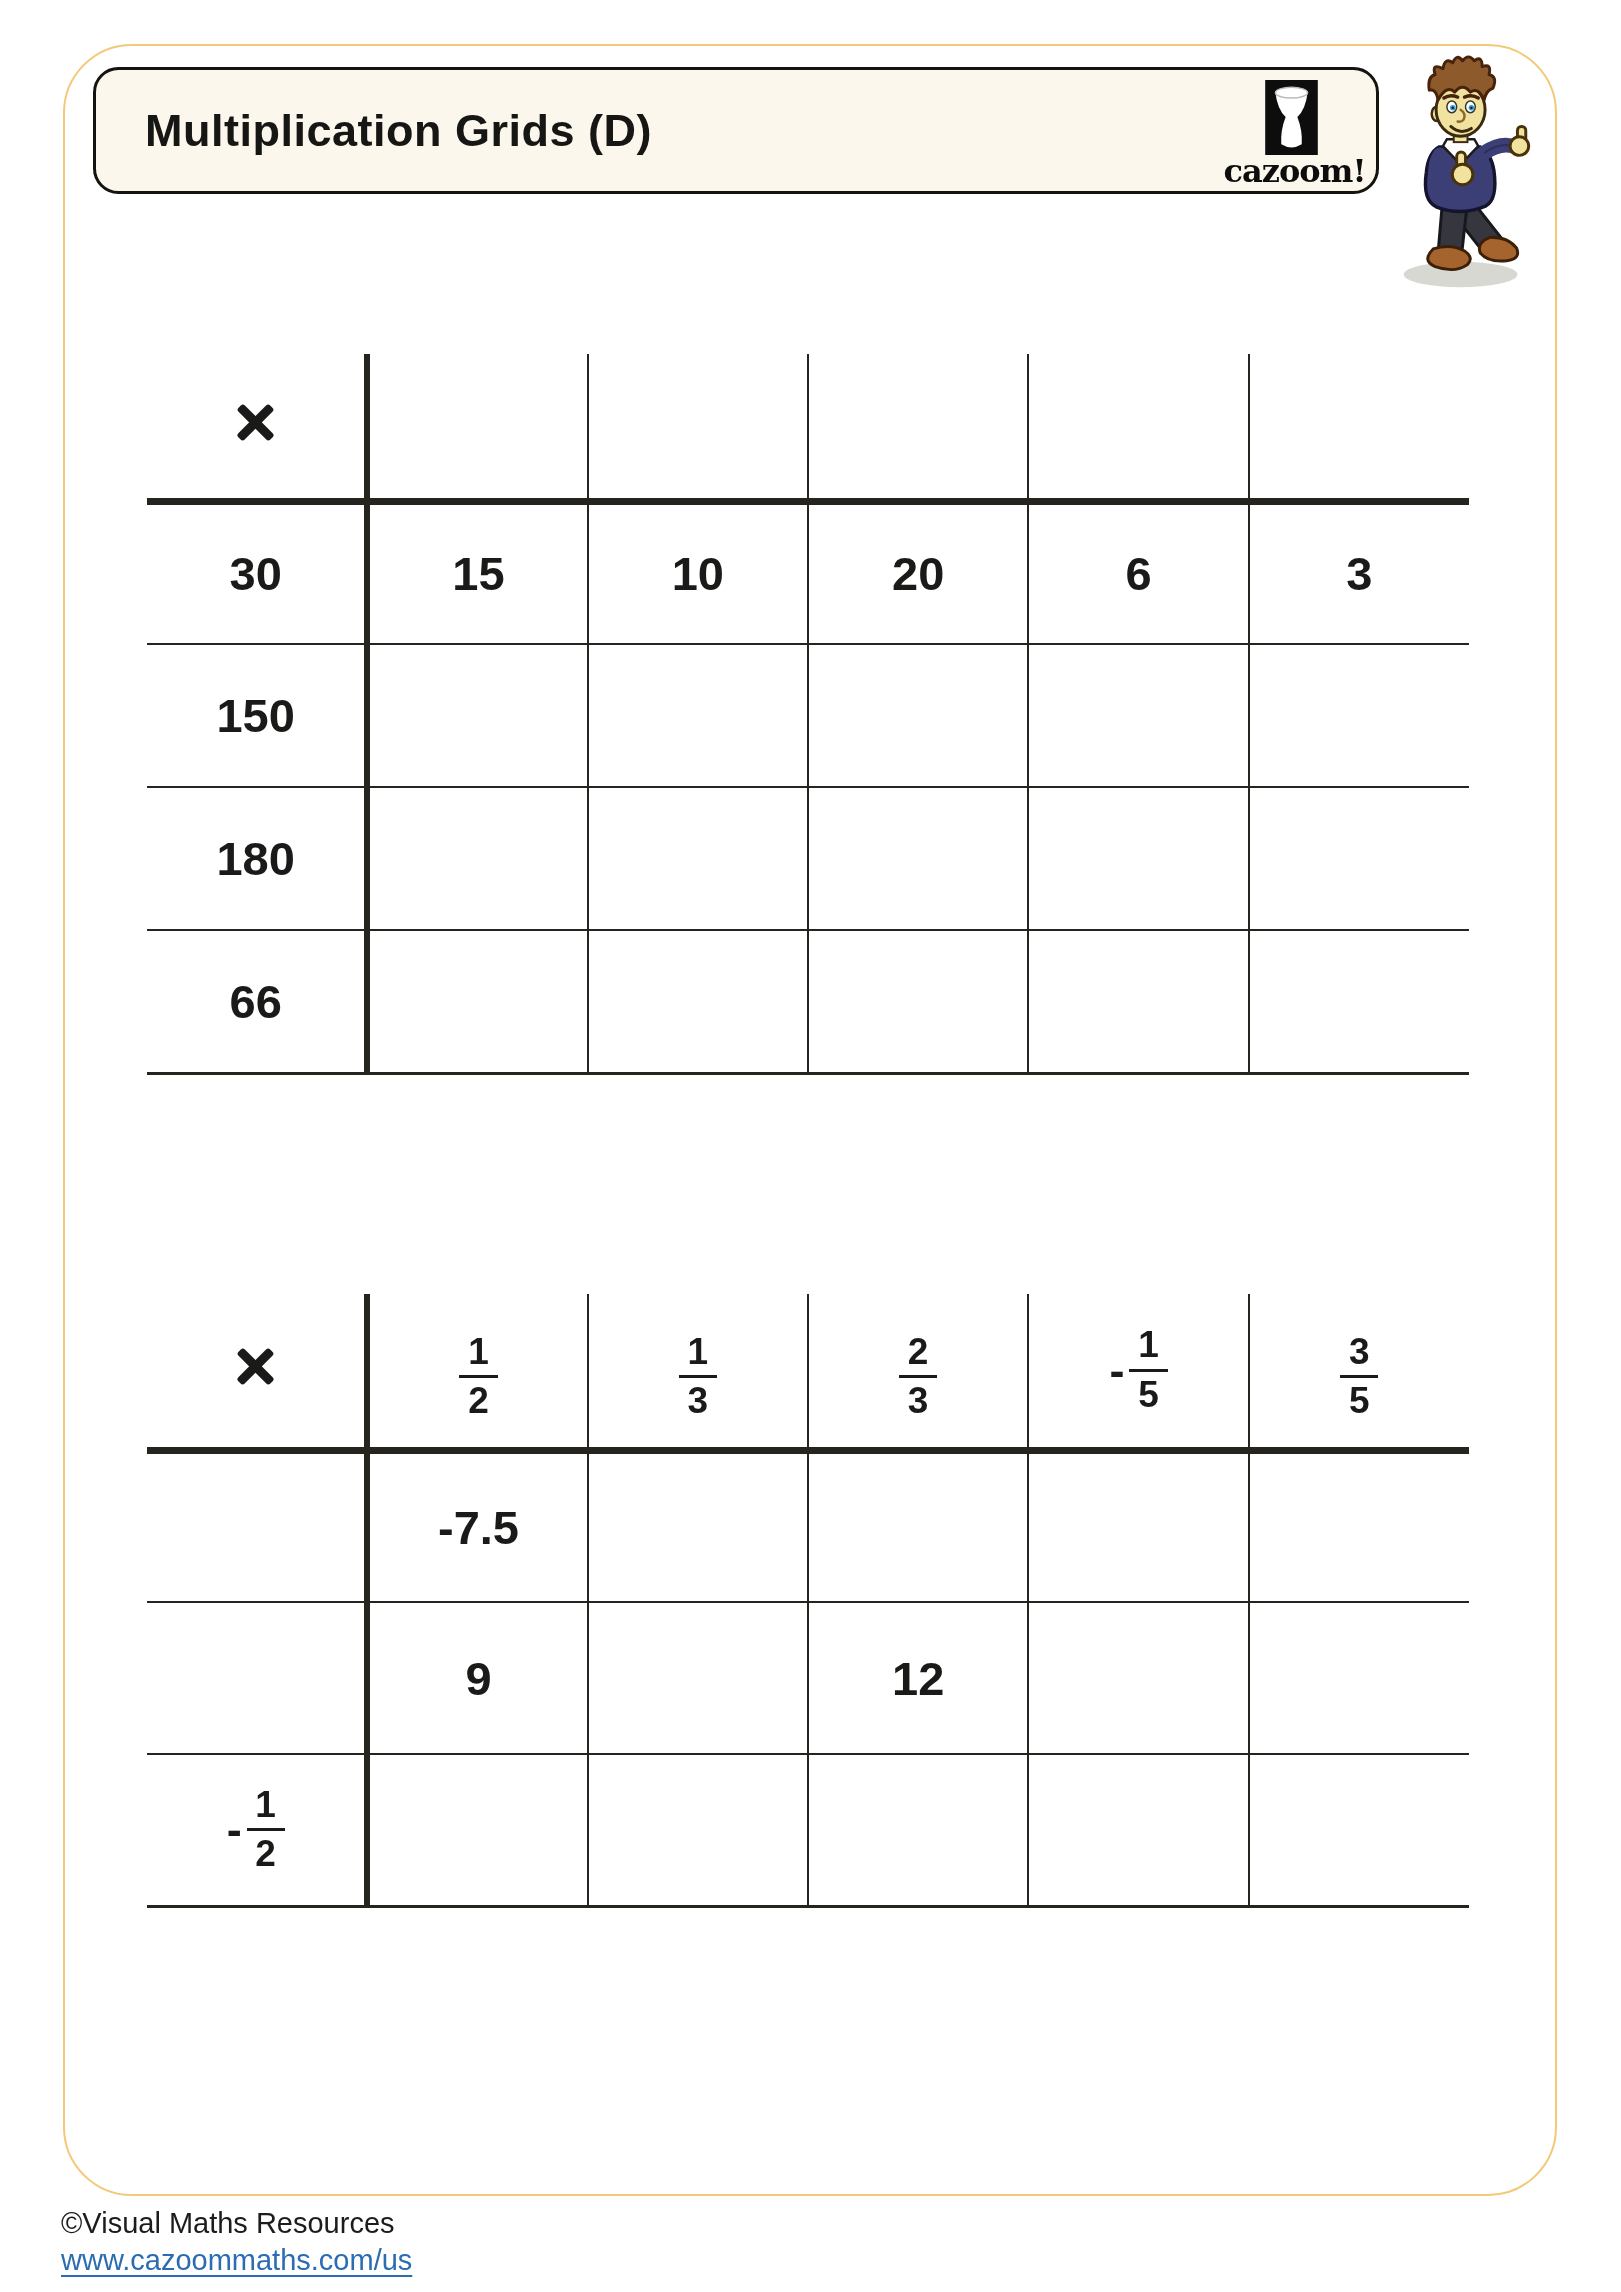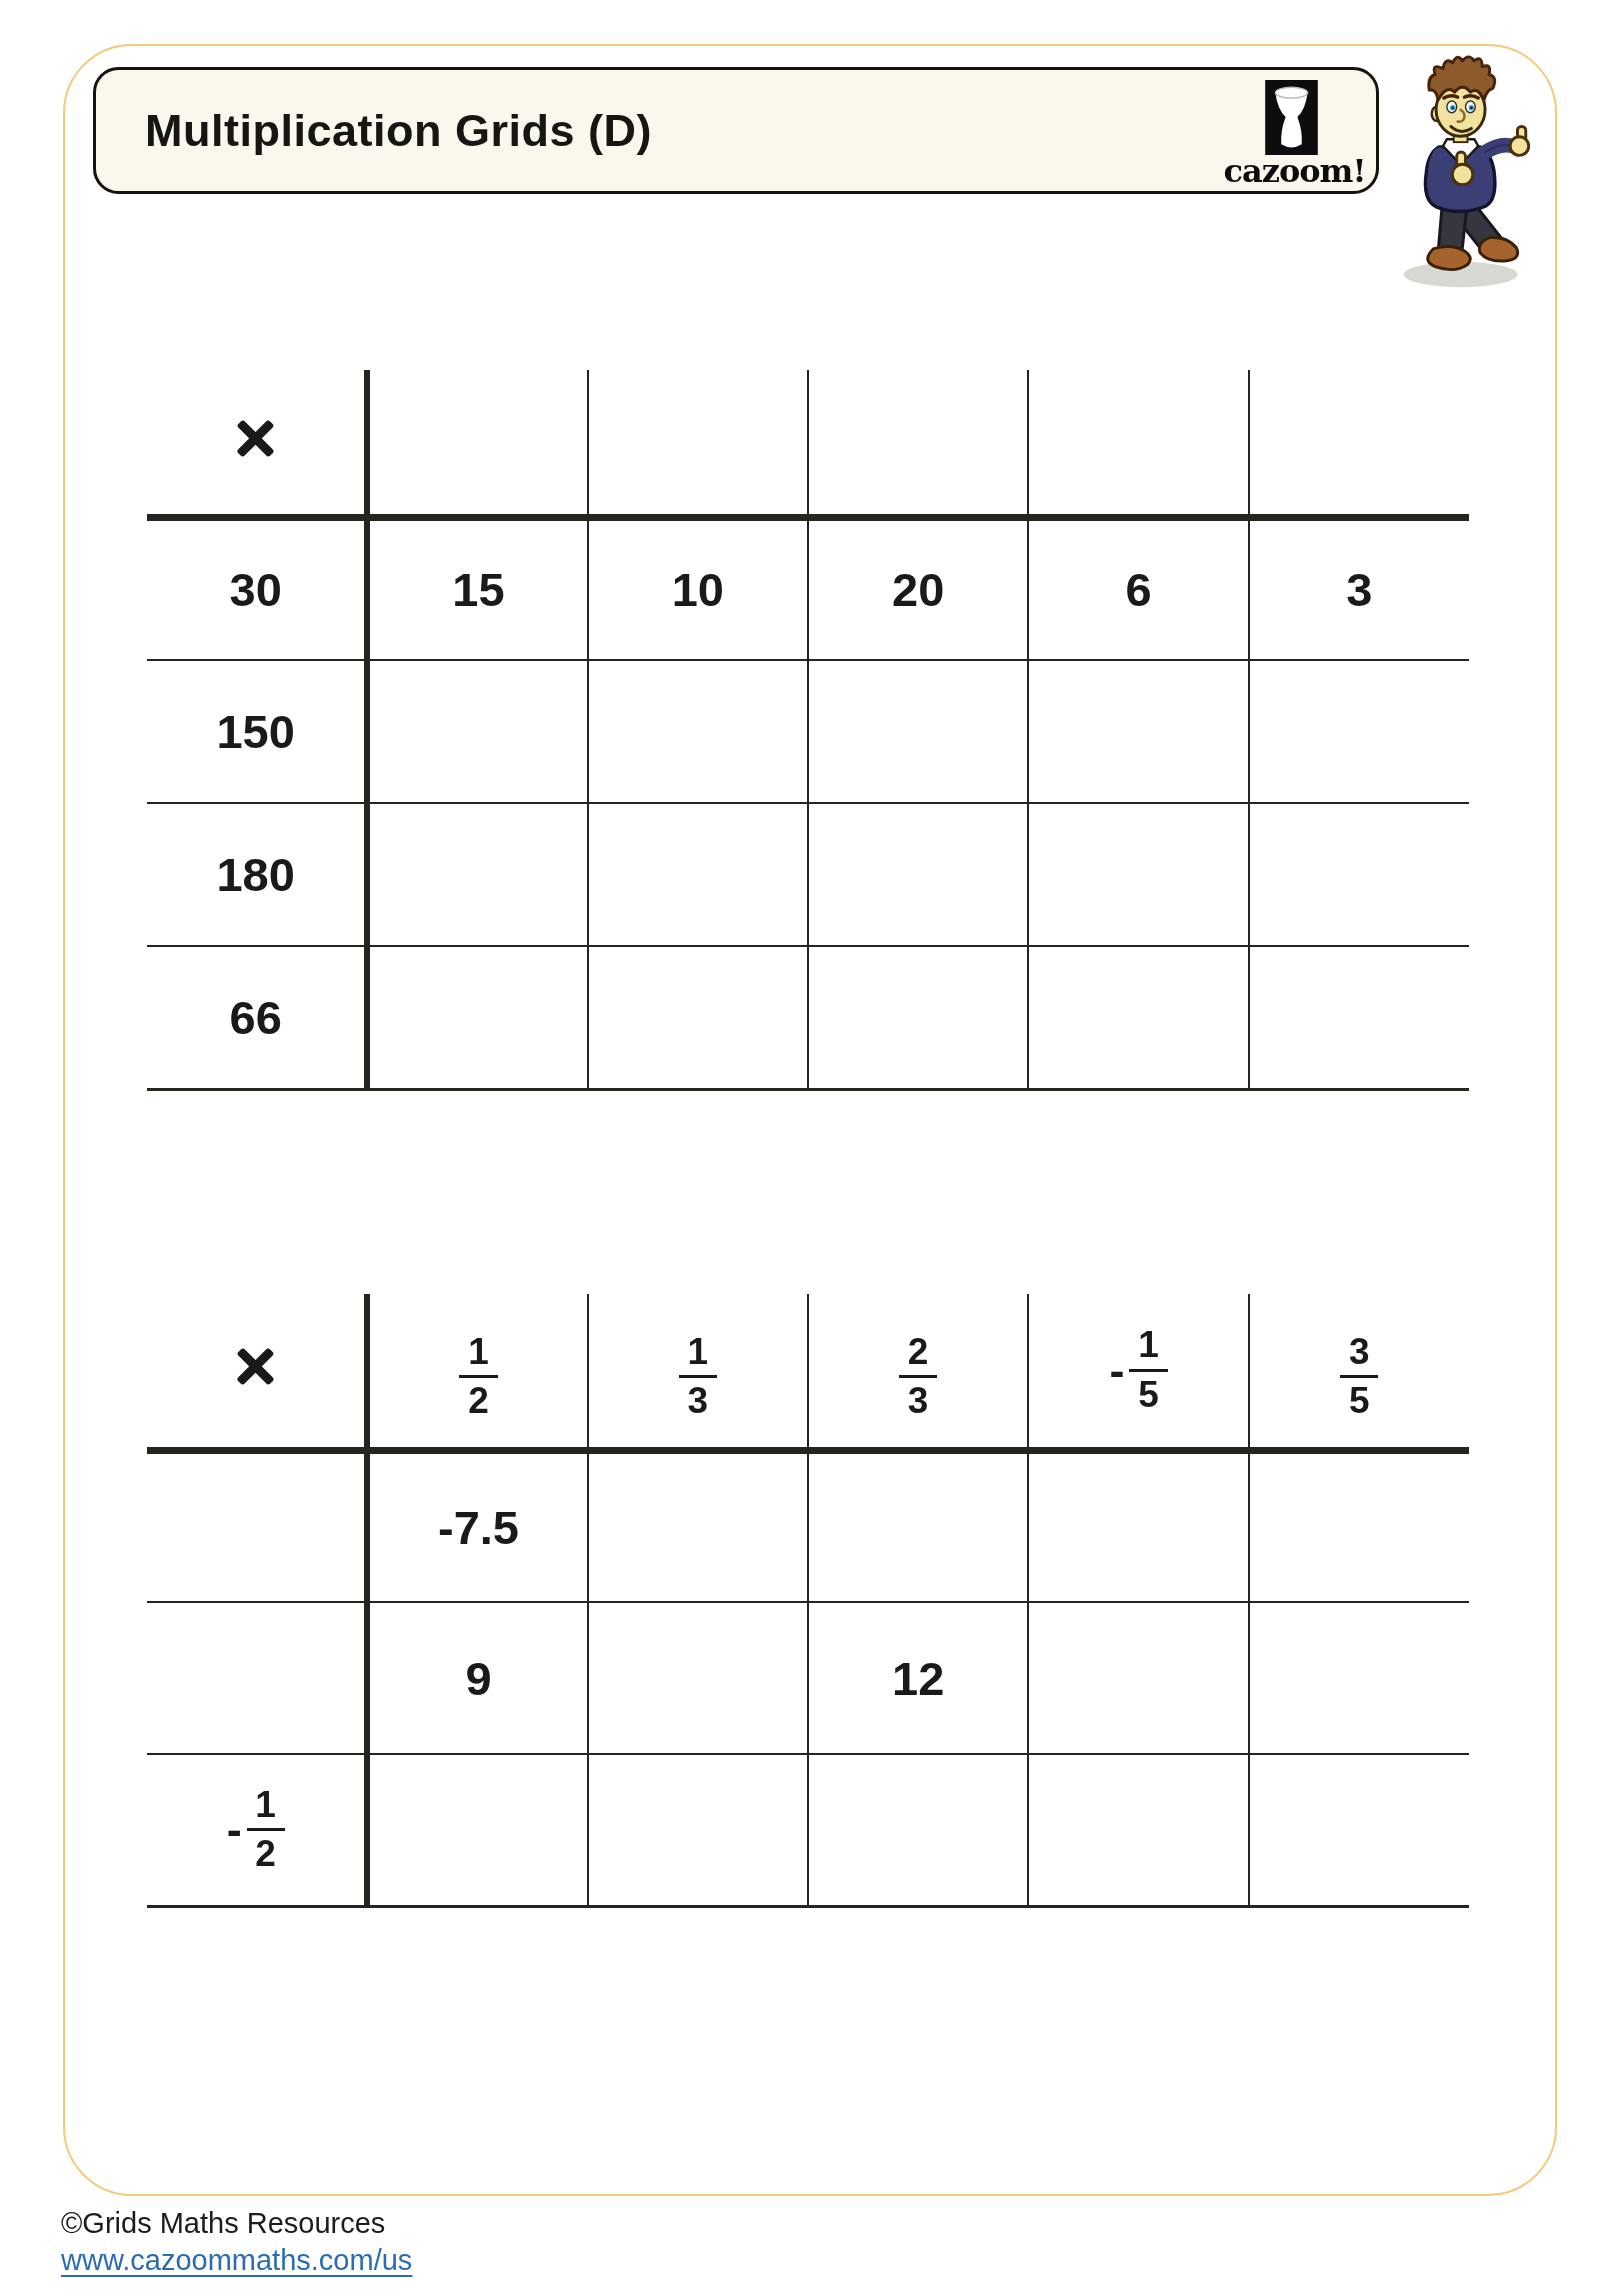--- a/index.html
+++ b/index.html
@@ -45,21 +45,21 @@
   table.grid col{width:220px;}
   .grid td{
     padding:0;text-align:center;vertical-align:middle;
     font-size:47px;font-weight:bold;color:var(--text);
   }
   .grid td+td{border-left:2.9px solid var(--line);text-align:center;}
   .grid td:nth-child(2){border-left:6.9px solid var(--line);}
   .grid tr+tr td{border-top:2.9px solid var(--line);}
   .grid tr:nth-child(2) td{border-top:7.8px solid var(--line);}
   .grid tr:last-child td{border-bottom:3.9px solid var(--line);}
-  #grid1{left:147px;top:370px;}
+  #grid1{left:147px;top:354px;}
   #grid1 tr{height:143px;}
   #grid1 tr:first-child{height:147px;}
   #grid2{left:147px;top:1294px;}
   #grid2 tr{height:152px;}
   #grid2 tr:first-child{height:156px;}
   
   .xmark{display:inline-block;width:41px;height:41px;position:relative;}
   .xmark::before,.xmark::after{
     content:"";position:absolute;left:-2px;top:16.7px;width:45px;height:9.3px;
     background:var(--text);border-radius:2.9px;
@@ -265,16 +265,16 @@
         <td></td>
         <td></td>
         <td></td>
         <td></td>
         <td></td>
       </tr>
     </tbody>
 </table>
 
 <div class="footer">
-  <div class="copyright">©Grids Maths Resources</div>
+  <div class="copyright">©Visual Maths Resources</div>
   <a href="#">www.cazoommaths.com/us</a>
 </div>
 
 
 </body></html>

